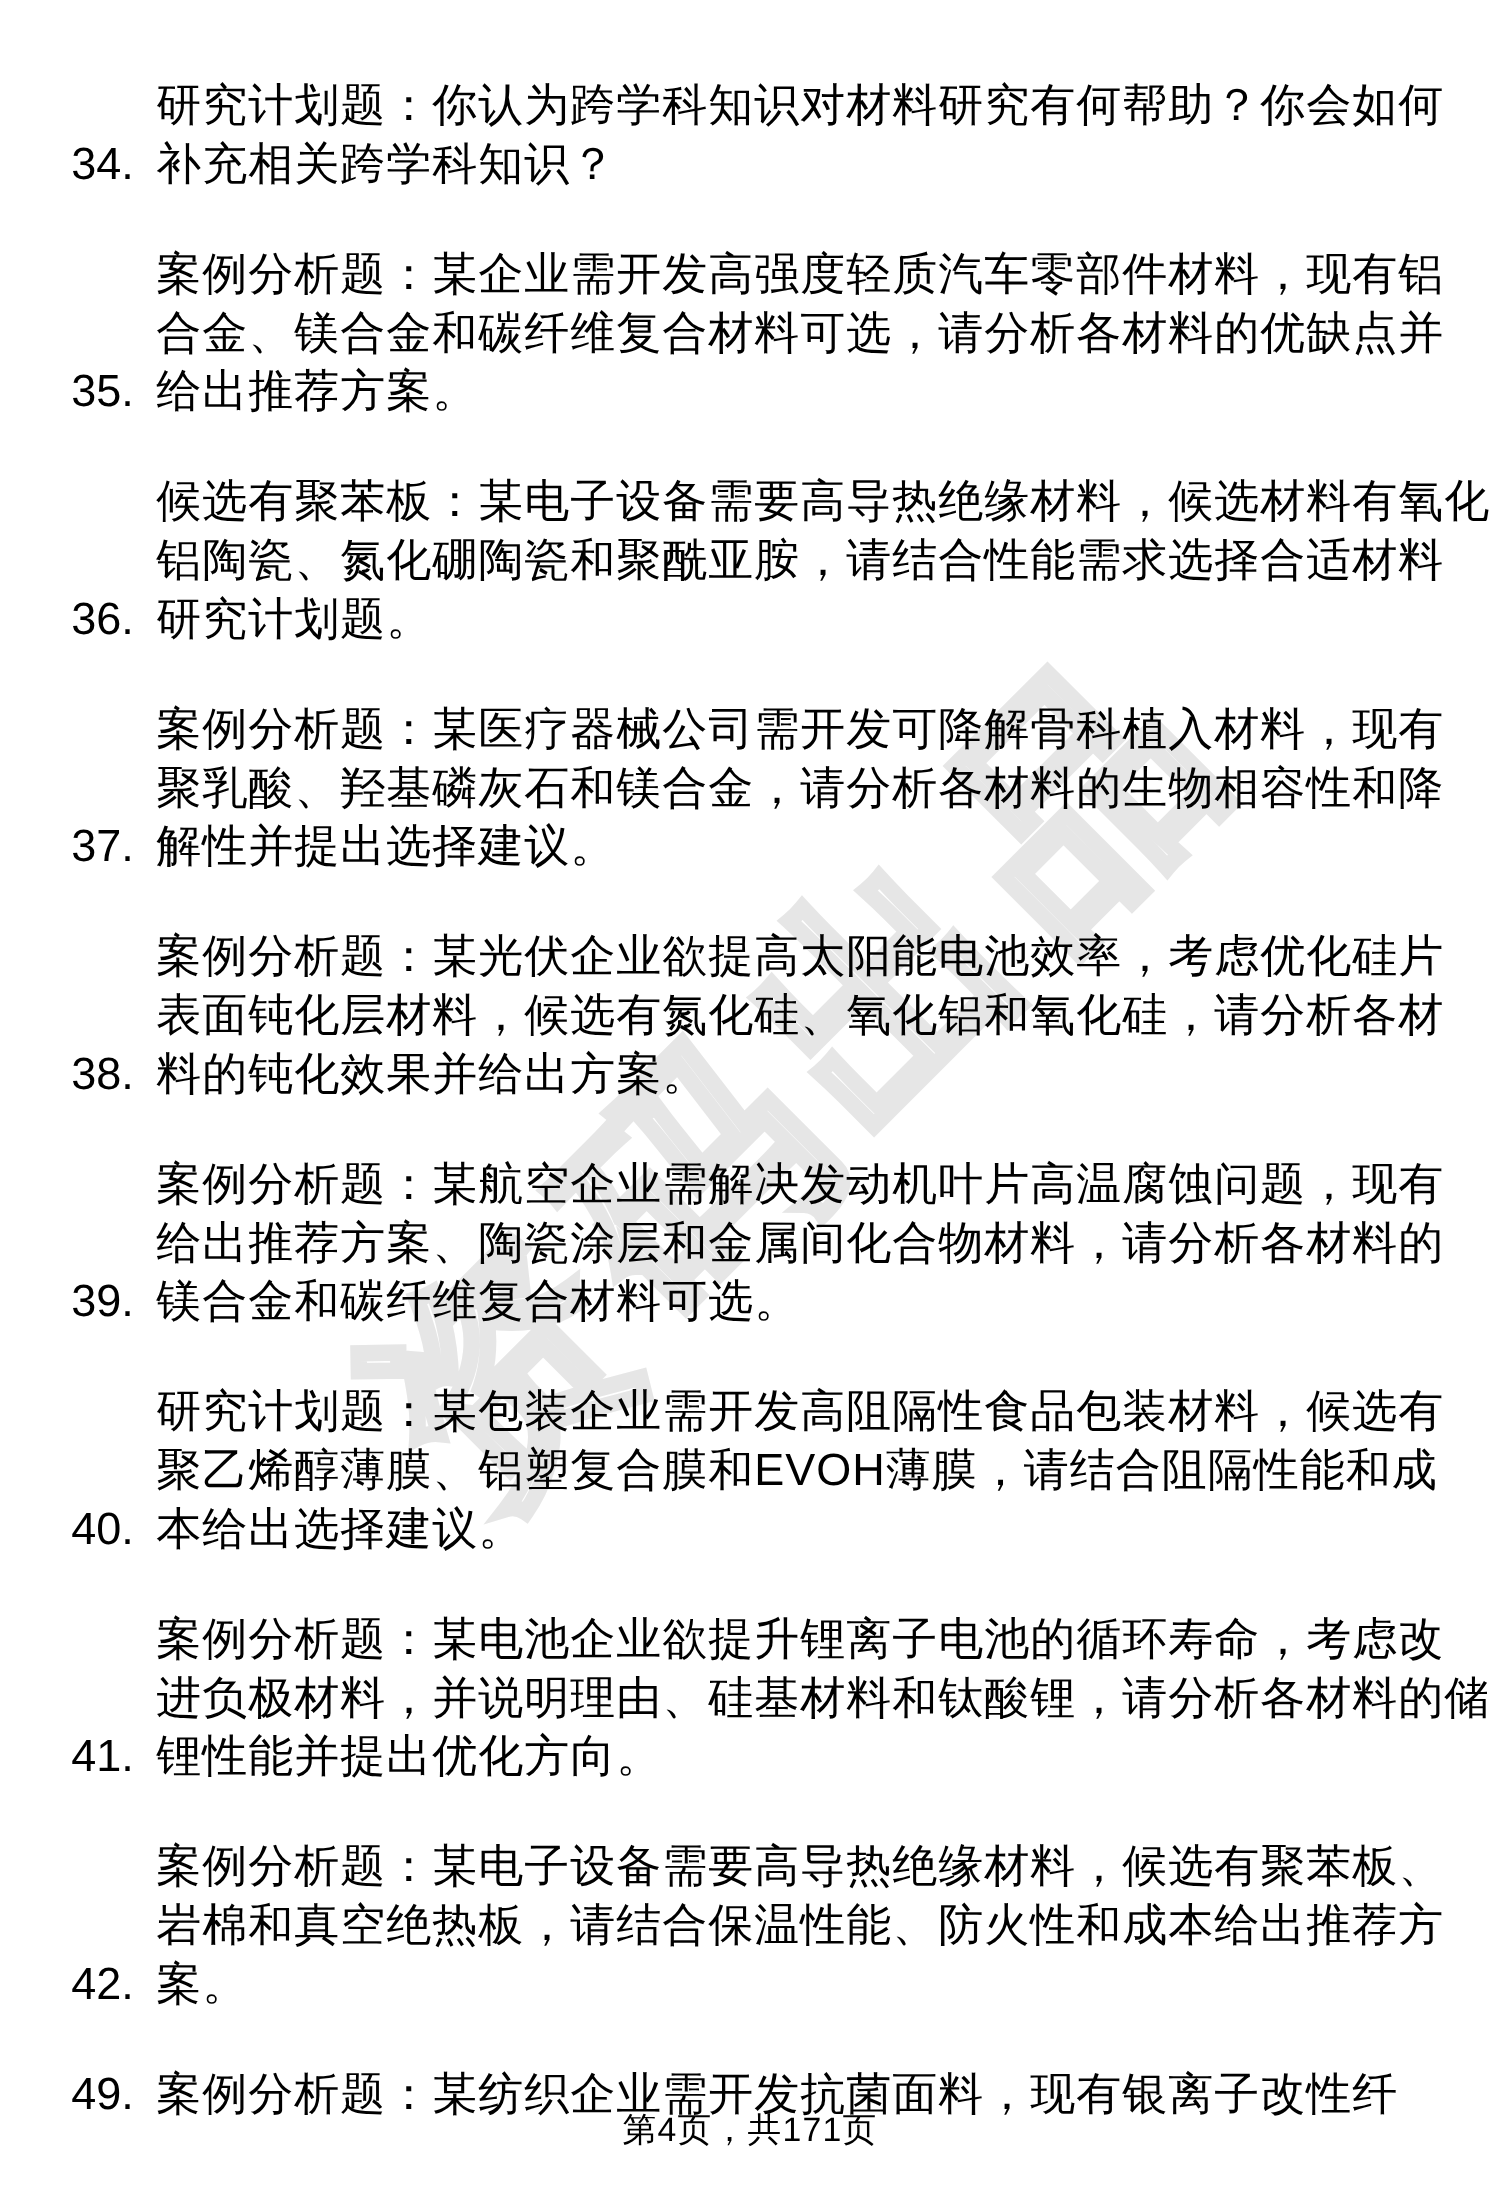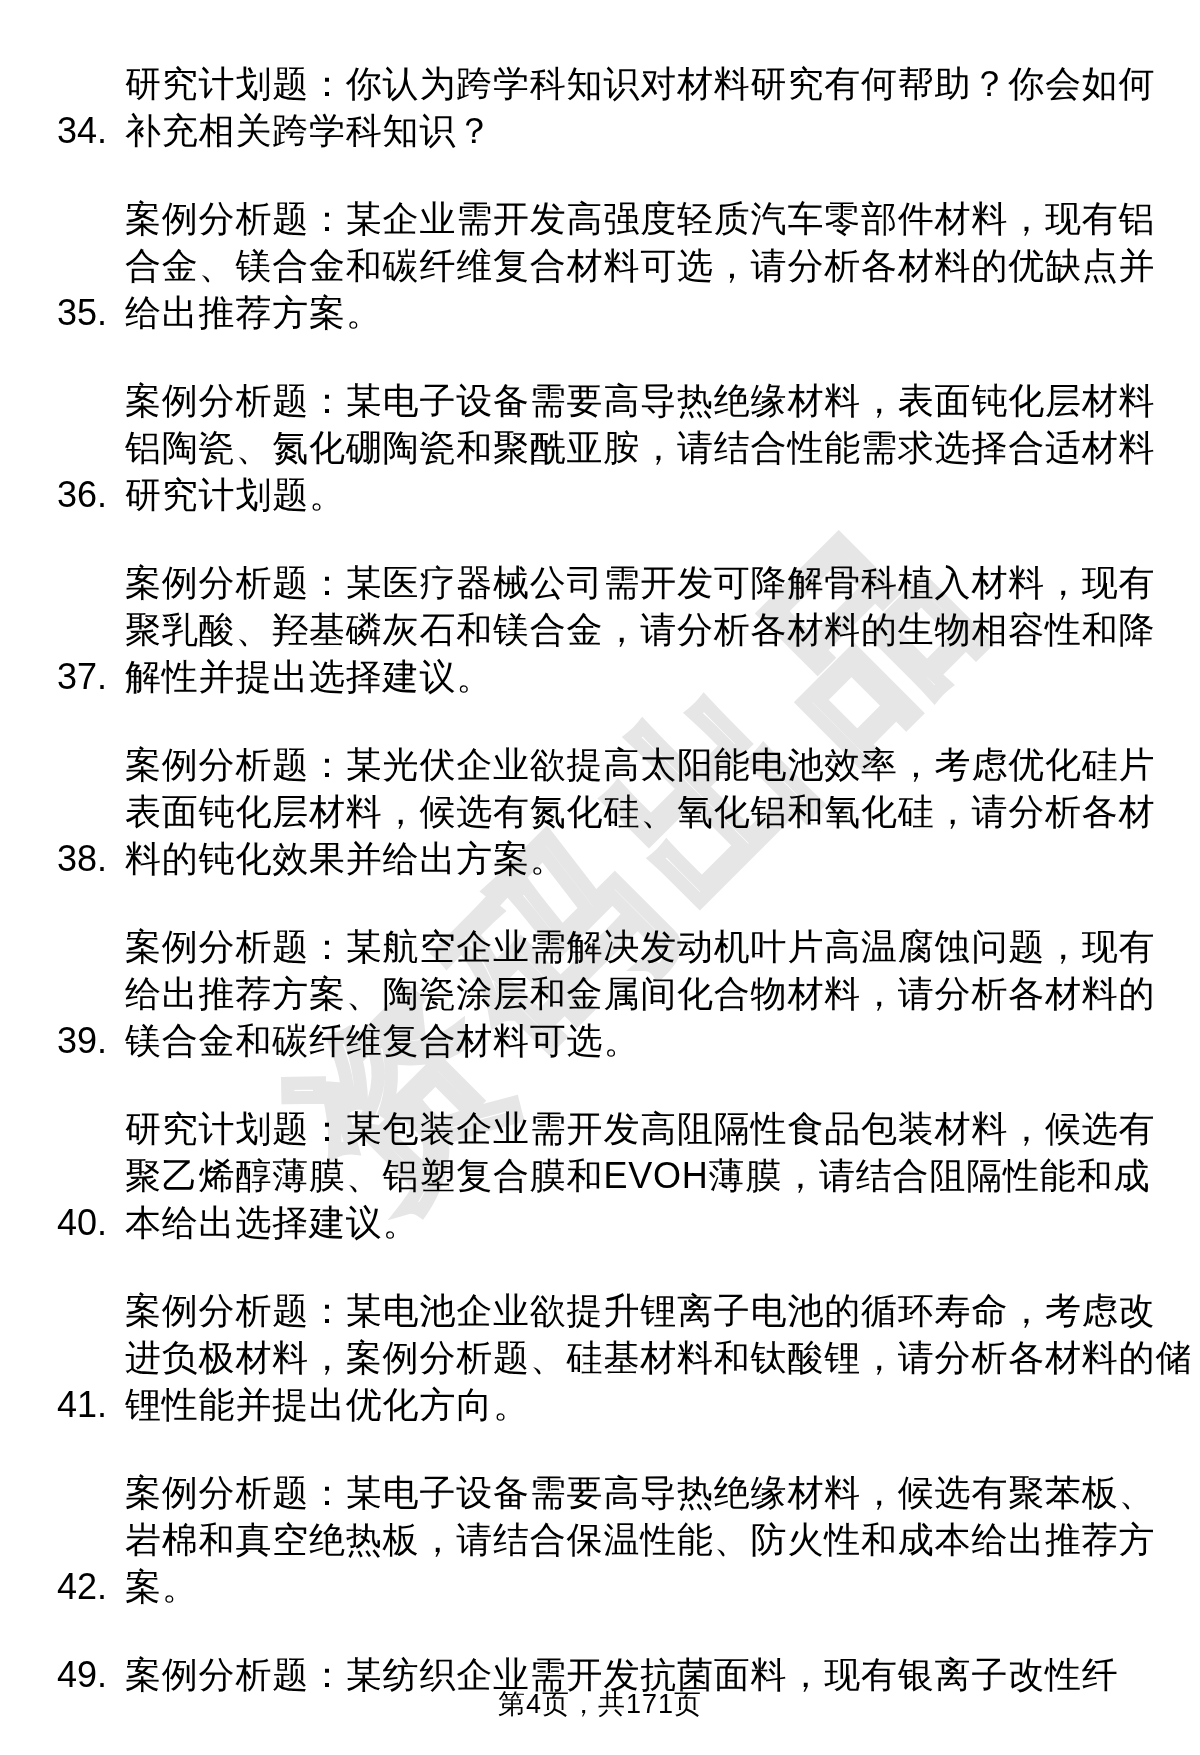--- a/index.html
+++ b/index.html
@@ -99,21 +99,21 @@
       <div class="q-lines">
         <div class="q-line">案例分析题：某企业需开发高强度轻质汽车零部件材料，现有铝</div>
         <div class="q-line">合金、镁合金和碳纤维复合材料可选，请分析各材料的优缺点并</div>
         <div class="q-line">给出推荐方案。</div>
       </div>
     </div>
 
     <div class="q">
       <div class="q-num">36.</div>
       <div class="q-lines">
-        <div class="q-line">案例分析题：某电子设备需要高导热绝缘材料，表面钝化层材料</div>
+        <div class="q-line">候选有聚苯板：某电子设备需要高导热绝缘材料，候选材料有氧化</div>
         <div class="q-line">铝陶瓷、氮化硼陶瓷和聚酰亚胺，请结合性能需求选择合适材料</div>
         <div class="q-line">研究计划题。</div>
       </div>
     </div>
 
     <div class="q">
       <div class="q-num">37.</div>
       <div class="q-lines">
         <div class="q-line">案例分析题：某医疗器械公司需开发可降解骨科植入材料，现有</div>
         <div class="q-line">聚乳酸、羟基磷灰石和镁合金，请分析各材料的生物相容性和降</div>
@@ -145,21 +145,21 @@
         <div class="q-line">研究计划题：某包装企业需开发高阻隔性食品包装材料，候选有</div>
         <div class="q-line">聚乙烯醇薄膜、铝塑复合膜和EVOH薄膜，请结合阻隔性能和成</div>
         <div class="q-line">本给出选择建议。</div>
       </div>
     </div>
 
     <div class="q">
       <div class="q-num">41.</div>
       <div class="q-lines">
         <div class="q-line">案例分析题：某电池企业欲提升锂离子电池的循环寿命，考虑改</div>
-        <div class="q-line">进负极材料，案例分析题、硅基材料和钛酸锂，请分析各材料的储</div>
+        <div class="q-line">进负极材料，并说明理由、硅基材料和钛酸锂，请分析各材料的储</div>
         <div class="q-line">锂性能并提出优化方向。</div>
       </div>
     </div>
 
     <div class="q">
       <div class="q-num">42.</div>
       <div class="q-lines">
         <div class="q-line">案例分析题：某电子设备需要高导热绝缘材料，候选有聚苯板、</div>
         <div class="q-line">岩棉和真空绝热板，请结合保温性能、防火性和成本给出推荐方</div>
         <div class="q-line">案。</div>

